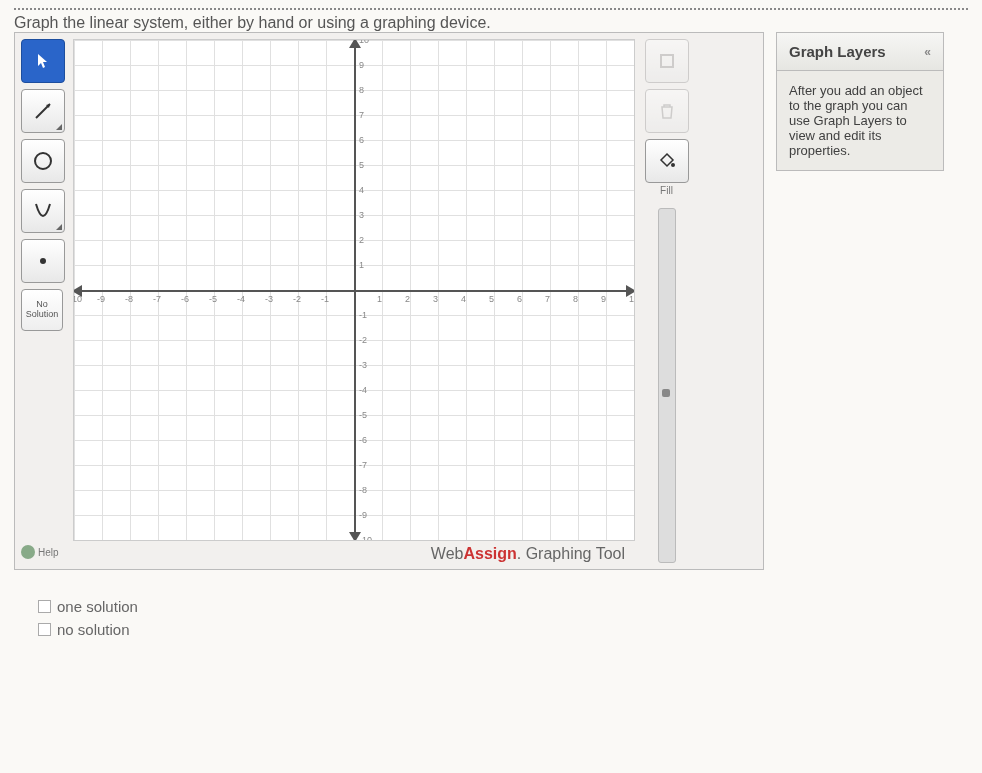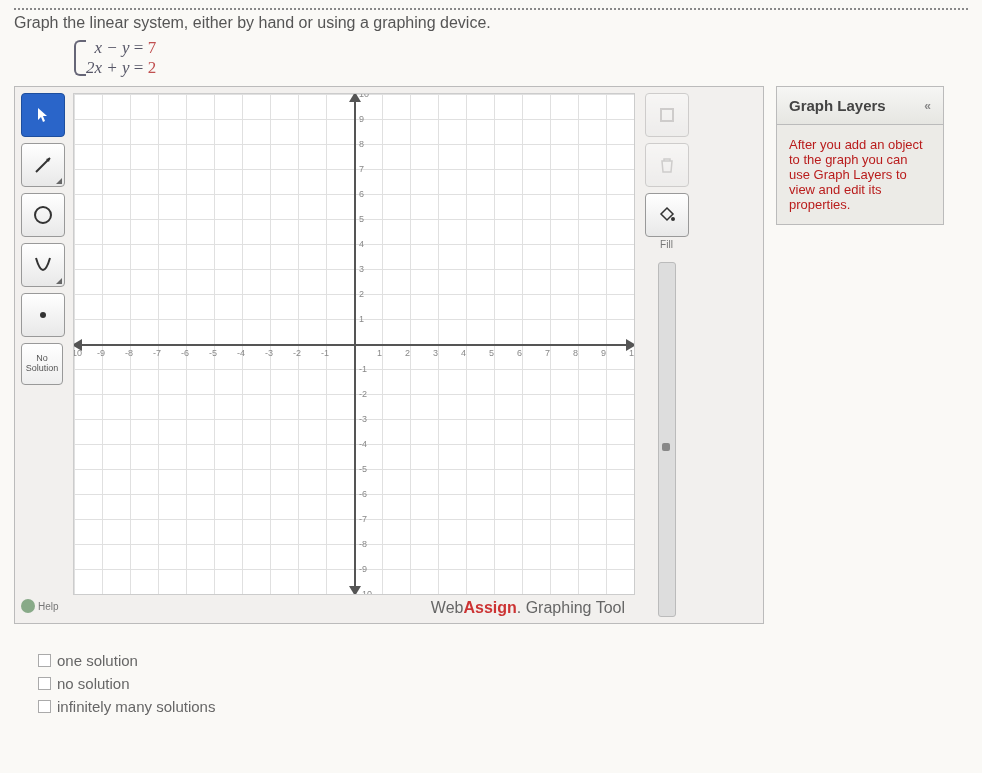--- a/index.html
+++ b/index.html
@@ -41,40 +41,36 @@
 
 .side-col { width:55px; margin-left:6px; display:flex; flex-direction:column; align-items:center; gap:6px; }
 .side-btn { width:42px; height:42px; border:1px solid #999; border-radius:4px; background:linear-gradient(#fff,#e8e8e8); display:flex; align-items:center; justify-content:center; font-size:11px; color:#666; cursor:pointer; }
 .side-btn.disabled { opacity:0.4; cursor:default; }
 .fill-label { font-size:10px; color:#777; margin-top:-4px; }
 .scroll-track { width:16px; flex:1; background:#ddd; border:1px solid #bbb; border-radius:3px; margin-top:6px; position:relative; }
 .scroll-thumb { width:8px; height:8px; background:#888; border-radius:2px; position:absolute; left:3px; top:180px; }
 
 .layers-panel { margin-left:12px; width:168px; }
 .layers-title { background:linear-gradient(#f6f6f4,#e6e6e2); border:1px solid #bbb; padding:10px 12px; font-weight:bold; font-size:15px; color:#444; display:flex; justify-content:space-between; align-items:center; }
-.layers-body { background:#ecebe7; border:1px solid #bbb; border-top:0; padding:12px; font-size:13px; color:#b91c1c; }
+.layers-body { background:#ecebe7; border:1px solid #bbb; border-top:0; padding:12px; font-size:13px; color:#404040; }
 .chev { font-size:12px; color:#888; }
 
 .followup { margin-top:28px; font-size:15px; color:#555; }
 .option { margin:6px 0 0 24px; color:#666; display:flex; align-items:center; gap:6px; }
 .radio-box { width:11px; height:11px; border:1px solid #aaa; background:#fff; }
 </style>
 </head>
 <body>
 
 <div class="page">
   <div class="top-border"></div>
   <div class="question">
     <span>Graph the linear system, either by hand or using a graphing device.</span>
   </div>
 
-  <div class="equations">
-    <div class="eq-row">  <span>x − y</span> <span class="op">=</span> <span class="num">7</span></div>
-    <div class="eq-row"><span>2x + y</span> <span class="op">=</span> <span class="num">2</span></div>
-  </div>
 
   <div class="graph-wrapper">
     <div class="graph-box">
 
       <div class="tool-col">
         <div class="tool-btn active">
           <svg width="16" height="16" viewBox="0 0 16 16">
               <path fill="#fff" d="M3 1 L3 13 L6 10 L8 15 L10 14 L8 9 L12 9 Z"></path>
             </svg>
         </div>
@@ -204,19 +200,15 @@
 
   <div class="followup">
     <div class="option">
       <span class="radio-box"></span>
       <span>one solution</span>
     </div>
     <div class="option">
       <span class="radio-box"></span>
       <span>no solution</span>
     </div>
-    <div class="option">
-      <span class="radio-box"></span>
-      <span>infinitely many solutions</span>
-    </div>
   </div>
 
 </div>
 
 </body></html>

